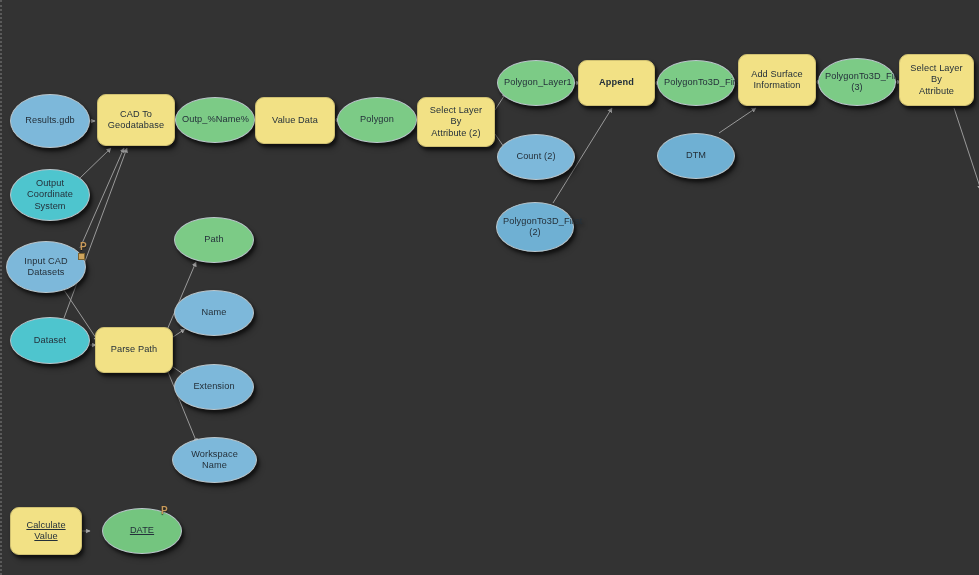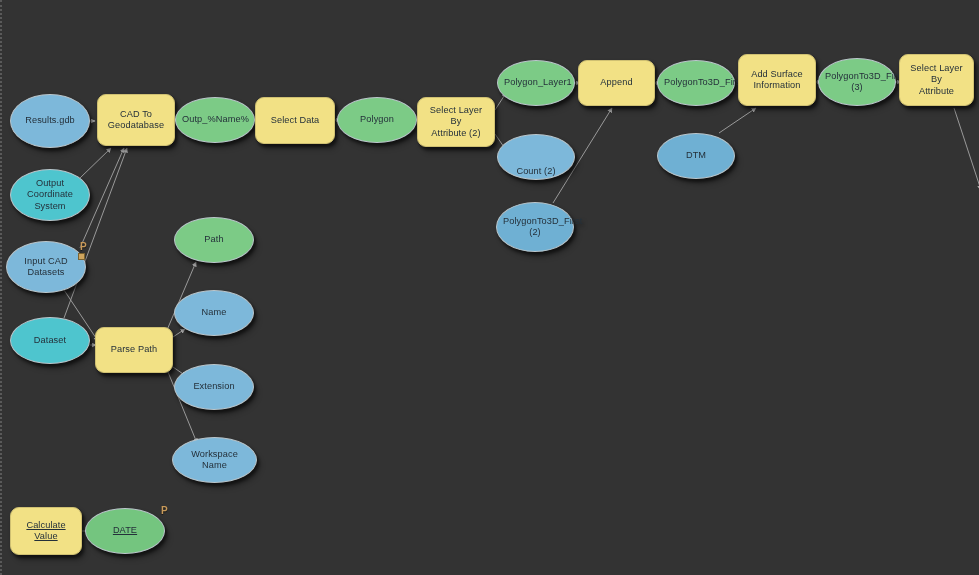--- a/index.html
+++ b/index.html
@@ -125,51 +125,51 @@
         <span class="lbl" style="white-space: pre-line;">Results.gdb</span>
       </div>
       <div class="node tool" style="left: 95px; top: 94px; width: 78px; height: 52px;">
         <span class="lbl" style="white-space: pre-line;">CAD To
 Geodatabase</span>
       </div>
       <div class="node ellipse var-green" style="left: 173px; top: 97px; width: 80px; height: 46px;">
         <span class="lbl" style="white-space: pre-line;">Outp_%Name%</span>
       </div>
       <div class="node tool" style="left: 253px; top: 97px; width: 80px; height: 47px;">
-        <span class="lbl" style="white-space: pre-line;">Select Data</span>
+        <span class="lbl" style="white-space: pre-line;">Value Data</span>
       </div>
       <div class="node ellipse var-green" style="left: 335px; top: 97px; width: 80px; height: 46px;">
         <span class="lbl" style="white-space: pre-line;">Polygon</span>
       </div>
       <div class="node tool" style="left: 415px; top: 97px; width: 78px; height: 50px;">
         <span class="lbl" style="white-space: pre-line;">Select Layer By
 Attribute (2)</span>
       </div>
       <div class="node ellipse var-green" style="left: 495px; top: 60px; width: 78px; height: 46px;">
         <span class="lbl" style="white-space: pre-line;">Polygon_Layer1</span>
       </div>
       <div class="node tool" style="left: 576px; top: 60px; width: 77px; height: 46px;">
-        <span class="lbl" style="white-space: pre-line;">Append</span>
+        <span class="lbl" style="white-space: pre-line; font-weight: bold;">Append</span>
       </div>
       <div class="node ellipse var-green" style="left: 655px; top: 60px; width: 78px; height: 46px;">
         <span class="lbl" style="white-space: pre-line;">PolygonTo3D_First</span>
       </div>
       <div class="node tool" style="left: 736px; top: 54px; width: 78px; height: 52px;">
         <span class="lbl" style="white-space: pre-line;">Add Surface
 Information</span>
       </div>
       <div class="node ellipse var-green" style="left: 816px; top: 58px; width: 78px; height: 48px;">
         <span class="lbl" style="white-space: pre-line;">PolygonTo3D_First
 (3)</span>
       </div>
       <div class="node tool" style="left: 897px; top: 54px; width: 75px; height: 52px;">
         <span class="lbl" style="white-space: pre-line;">Select Layer By
 Attribute</span>
       </div>
-      <div class="node ellipse var-blue" style="left: 495px; top: 134px; width: 78px; height: 46px; align-items: flex-end;">
+      <div class="node ellipse var-blue" style="left: 495px; top: 134px; width: 78px; height: 46px;">
         <span class="lbl" style="white-space: pre-line;">Count (2)</span>
       </div>
       <div class="node ellipse var-blue2" style="left: 494px; top: 202px; width: 78px; height: 50px;">
         <span class="lbl" style="white-space: pre-line;">PolygonTo3D_First
 (2)</span>
       </div>
       <div class="node ellipse var-blue2" style="left: 655px; top: 133px; width: 78px; height: 46px;">
         <span class="lbl" style="white-space: pre-line;">DTM</span>
       </div>
       <div class="node ellipse var-teal" style="left: 8px; top: 169px; width: 80px; height: 52px;">
@@ -194,21 +194,21 @@
       </div>
       <div class="node ellipse var-blue" style="left: 172px; top: 364px; width: 80px; height: 46px;">
         <span class="lbl" style="white-space: pre-line;">Extension</span>
       </div>
       <div class="node ellipse var-blue" style="left: 170px; top: 437px; width: 85px; height: 46px;">
         <span class="lbl" style="white-space: pre-line;">Workspace Name</span>
       </div>
       <div class="node tool" style="left: 8px; top: 507px; width: 72px; height: 48px;">
         <span class="lbl" style="white-space: pre-line; text-decoration: underline;">Calculate Value</span>
       </div>
-      <div class="node ellipse var-green-d" style="left: 83px; top: 508px; width: 80px; height: 46px; text-decoration: underline;">
+      <div class="node ellipse var-green-d" style="left: 100px; top: 508px; width: 80px; height: 46px; text-decoration: underline;">
         <span class="lbl" style="white-space: pre-line;">DATE</span>
       </div>
     </div>
   <div id="param-layer">
       <div class="pmark" style="left: 78px; top: 241px;">P</div>
       <div class="psq" style="left: 76px; top: 253px;"></div>
       <div class="pmark" style="left: 159px; top: 505px;">P</div>
     </div>
 
 </div>

